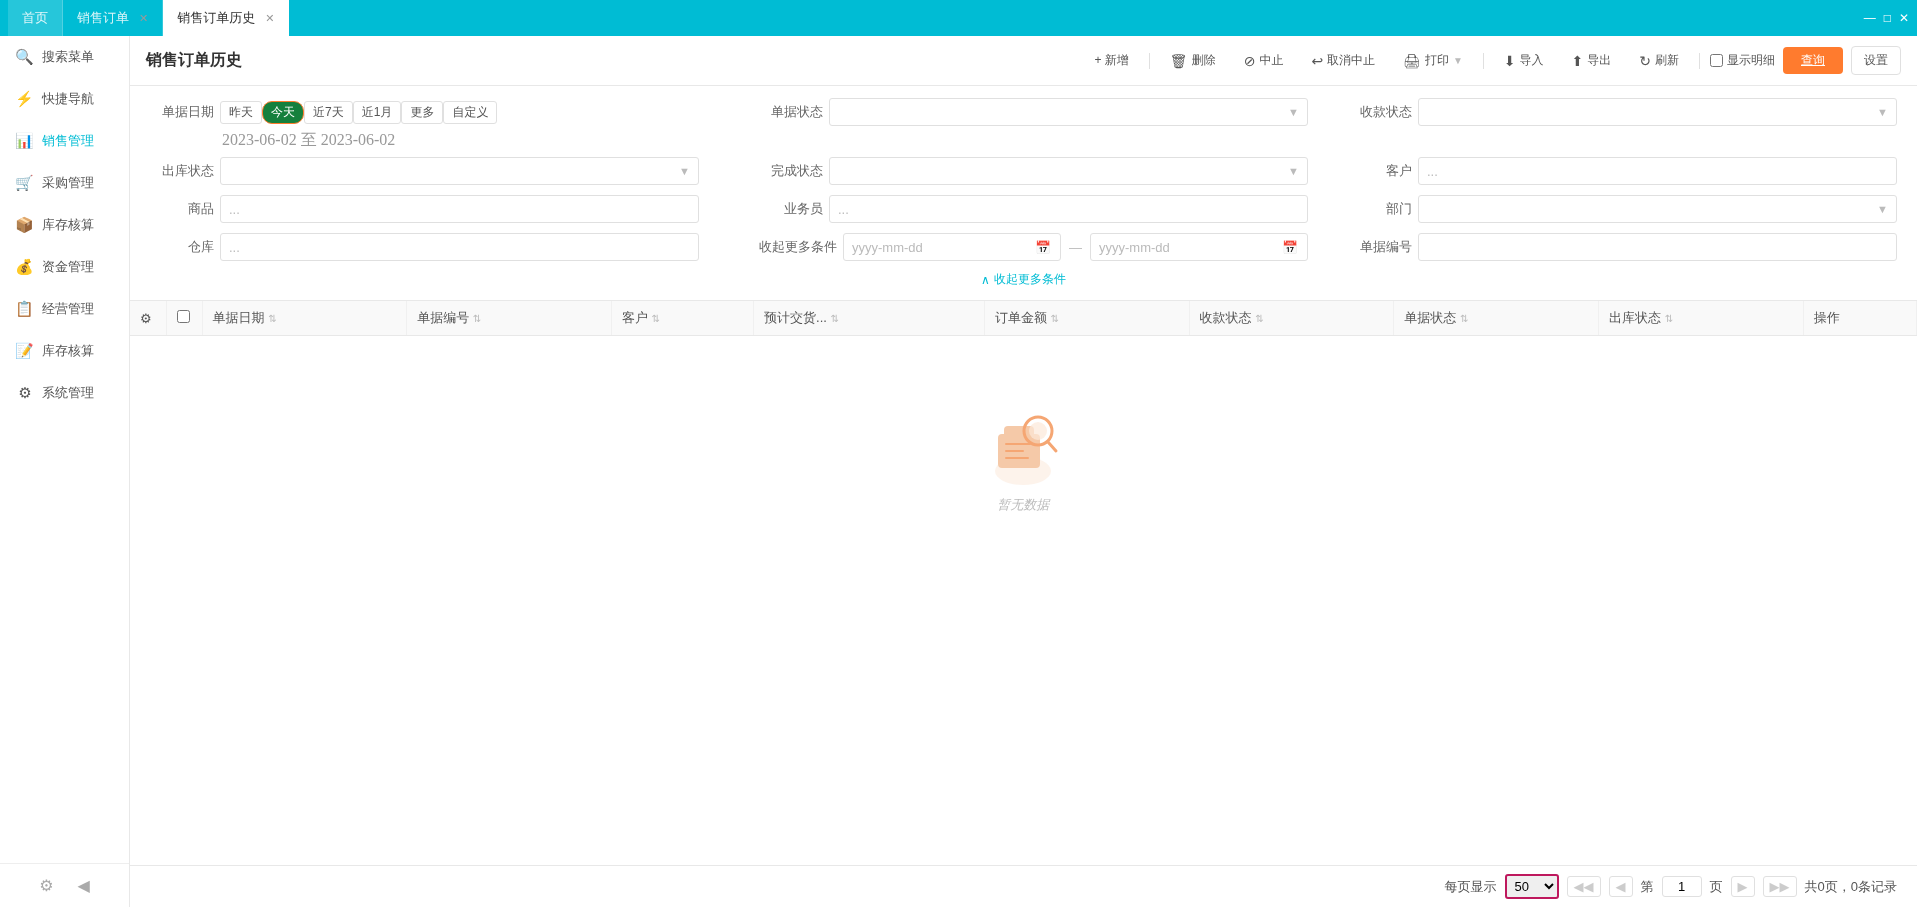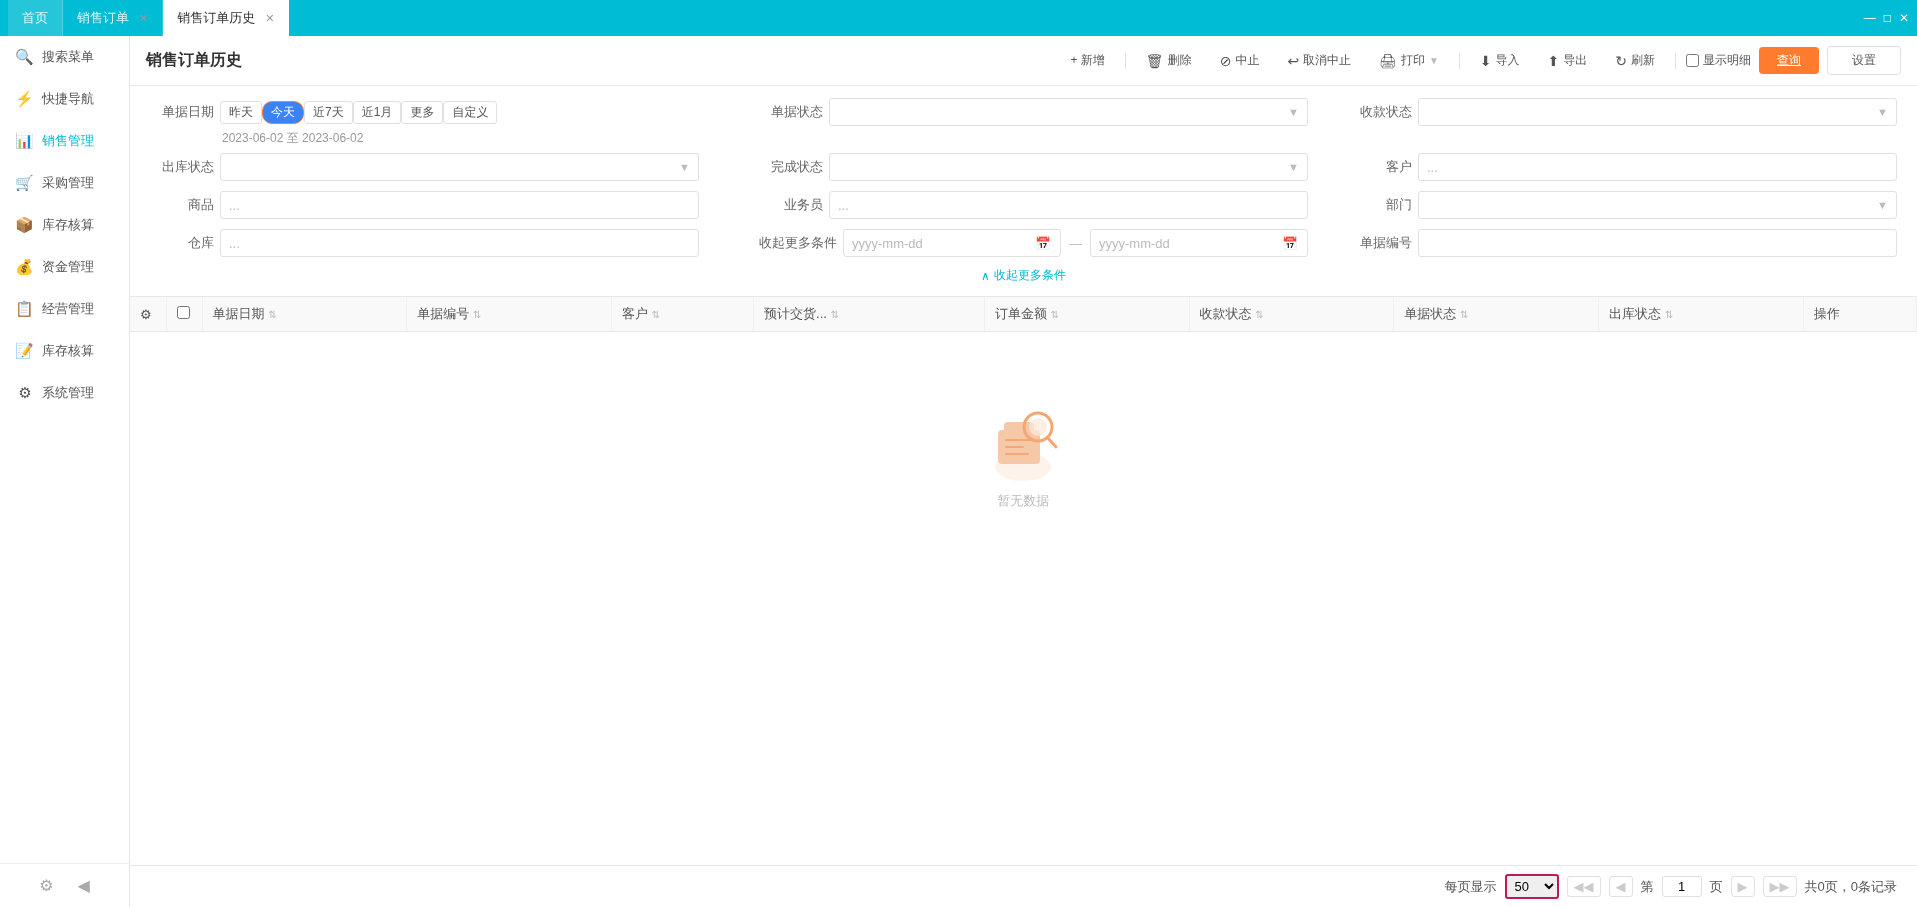--- a/index.html
+++ b/index.html
@@ -40,40 +40,40 @@
     .divider-v { width: 1px; height: 16px; background: #e0e0e0; margin: 0 2px; }
 
     
     .filter-panel { background: #fff; padding: 12px 20px; border-bottom: 1px solid #e8e8e8; flex-shrink: 0; }
     .filter-row { display: flex; align-items: center; margin-bottom: 10px; gap: 0; flex-wrap: wrap; }
     .filter-row:last-child { margin-bottom: 0; }
     .filter-item { display: flex; align-items: center; gap: 6px; flex: 1; min-width: 280px; }
     .filter-label { color: #666; font-size: 13px; min-width: 64px; text-align: right; flex-shrink: 0; }
     .filter-control { flex: 1; display: flex; align-items: center; }
     .date-btn { padding: 2px 8px; border: 1px solid #e0e0e0; background: #fff; border-radius: 3px; cursor: pointer; font-size: 12px; color: #555; }
-    .date-btn.active { background: #3b82f6; color: #fff; border-color: #ff7b2e; border-radius: 10px; }
-    .date-range { font-size: 12px; color: #999; margin-top: 16px; }
+    .date-btn.active { background: #15803d; color: #fff; border-color: #ff7b2e; border-radius: 10px; }
+    .date-range { font-size: 16px; color: #999; margin-top: 16px; font-family: Liberation Serif, serif; }
     .select-control { flex: 1; border: 1px solid #e0e0e0; border-radius: 3px; padding: 4px 8px; background: #fff; display: flex; align-items: center; justify-content: space-between; cursor: pointer; font-size: 13px; color: #bbb; min-height: 28px; }
     .select-arrow { color: #bbb; font-size: 11px; }
     .input-control { flex: 1; border: 1px solid #e0e0e0; border-radius: 3px; padding: 4px 8px; background: #fff; font-size: 13px; color: #333; min-height: 28px; display: flex; align-items: center; }
     .date-input { flex: 1; border: 1px solid #e0e0e0; border-radius: 3px; padding: 4px 8px; background: #fff; font-size: 13px; color: #bbb; min-height: 28px; display: flex; align-items: center; gap: 4px; justify-content: space-between; cursor: pointer; }
     .date-sep { color: #bbb; padding: 0 4px; }
     .collapse-bar { text-align: center; color: #00bcd4; cursor: pointer; font-size: 12px; margin-top: 4px; display: flex; align-items: center; justify-content: center; gap: 4px; }
 
     
     .table-container { flex: 1; overflow: auto; background: #fff; margin: 0; }
     .data-table { width: 100%; border-collapse: collapse; font-size: 13px; }
     .data-table th { background: #f9f9f9; border-bottom: 1px solid #e8e8e8; border-right: 1px solid #f0f0f0; padding: 8px 10px; text-align: left; color: #555; font-weight: normal; white-space: nowrap; position: sticky; top: 0; z-index: 1; }
     .data-table td { border-bottom: 1px solid #f0f0f0; padding: 8px 10px; color: #333; }
     .settings-col { width: 36px; text-align: center; }
     .check-col { width: 36px; text-align: center; }
     .sort-icon { color: #bbb; font-size: 10px; cursor: pointer; }
 
     
-    .empty-state { display: flex; flex-direction: column; align-items: center; justify-content: center; padding: 60px 0; color: #bbb; font-size: 13px; }
+    .empty-state { display: flex; flex-direction: column; align-items: center; justify-content: center; padding: 60px 0; color: #bbb; font-size: 13px; font-style: italic; }
 
     
     .pagination-bar { background: #fff; border-top: 1px solid #e8e8e8; padding: 8px 20px; display: flex; align-items: center; justify-content: flex-end; gap: 8px; font-size: 13px; color: #555; flex-shrink: 0; }
     .page-size-select { border: 2px solid #be185d; border-radius: 3px; padding: 2px 4px; font-size: 13px; cursor: pointer; }
     .page-nav-btn { border: 1px solid #e0e0e0; background: #fff; border-radius: 3px; padding: 2px 6px; cursor: pointer; font-size: 13px; color: #555; }
     .page-nav-btn:disabled { color: #ccc; cursor: default; }
     .page-input { width: 40px; border: 1px solid #e0e0e0; border-radius: 3px; padding: 2px 4px; text-align: center; font-size: 13px; }
 
     
     .empty-svg { width: 110px; height: 100px; }
@@ -181,21 +181,21 @@
         <button class="toolbar-btn">
           <span class="btn-icon">↻</span>
           <span>刷新</span>
         </button>
         <span class="divider-v"></span>
         <div class="display-detail">
           <input type="checkbox" style="">
           <span>显示明细</span>
         </div>
         <button class="toolbar-btn primary" style="background:#ff7b2e;color:#fff;border:none;padding:5px 18px;border-radius:4px;">查询</button>
-        <button class="toolbar-btn" style="border:1px solid #e0e0e0;padding:5px 24px;border-radius:4px;">设置</button>
+        <button class="toolbar-btn" style="border:1px solid #e0e0e0;padding:5px 12px;border-radius:4px;">设置</button>
       </div>
     </div>
 
     <div class="filter-panel">
 
       <div class="filter-row">
         <div class="filter-item">
           <span class="filter-label">单据日期</span>
           <div class="filter-control">
             <button class="date-btn">昨天</button>

